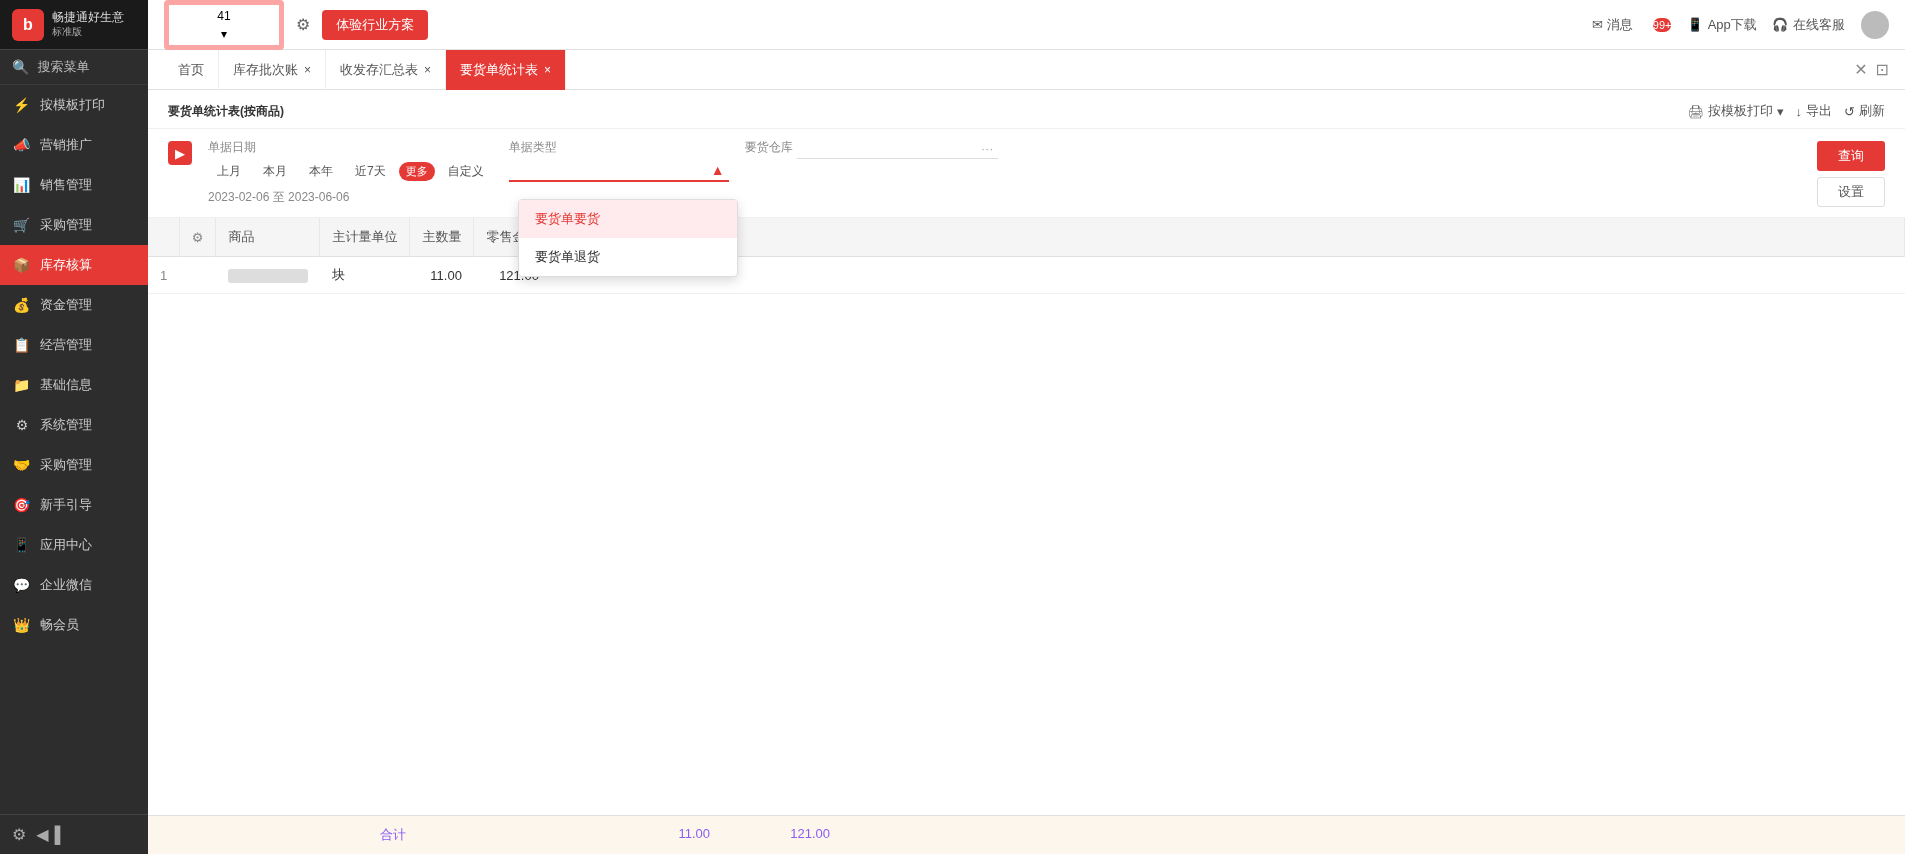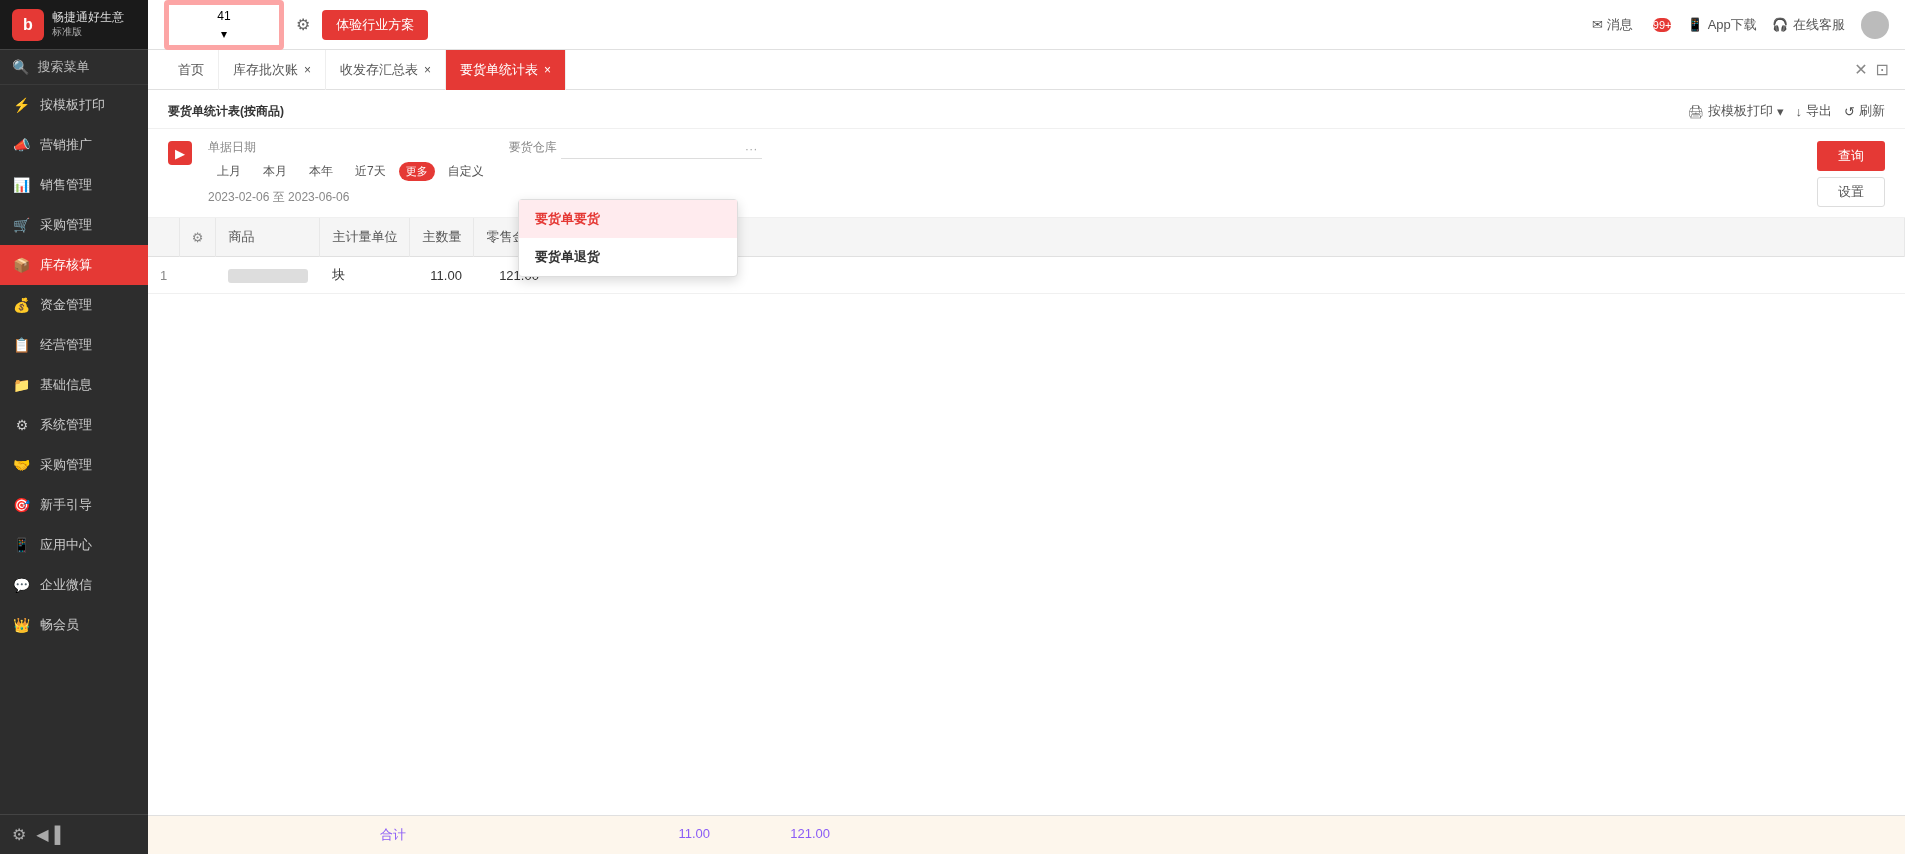--- a/index.html
+++ b/index.html
@@ -284,21 +284,20 @@
     .dropdown-overlay {
       position: absolute;
       top: 70px;
       left: 370px;
       background: white;
       border: 1px solid #ddd;
       border-radius: 4px;
       box-shadow: 0 4px 12px rgba(0,0,0,0.15);
       z-index: 100;
       min-width: 220px;
-      font-weight: bold;
     }
     .dropdown-item {
       padding: 10px 16px;
       font-size: 13px;
       cursor: pointer;
       color: #333;
     }
     .dropdown-item.selected { background: #ffebee; color: #e53935; }
 
     
@@ -527,20 +526,27 @@
             <span class="filter-quick-btn">本月</span>
             <span class="filter-quick-btn">本年</span>
             <span class="filter-quick-btn">近7天</span>
             <span class="filter-quick-btn more">更多</span>
             <span class="filter-quick-btn">自定义</span>
           </div>
         </div>
         <div class="filter-date-text">2023-02-06 至 2023-06-06</div>
       </div>
 
+      <div class="filter-type-group">
+        <div class="filter-type-label">单据类型</div>
+        <div class="filter-type-input">
+          <input type="text" style="">
+          <span class="filter-type-chevron">▲</span>
+        </div>
+      </div>
 
       <div class="filter-warehouse-group">
         <div class="filter-warehouse-label">要货仓库</div>
         <div class="filter-warehouse-input">
           <input type="text" style="">
           <span class="filter-warehouse-dots">···</span>
         </div>
       </div>
 
       <div class="filter-actions">

